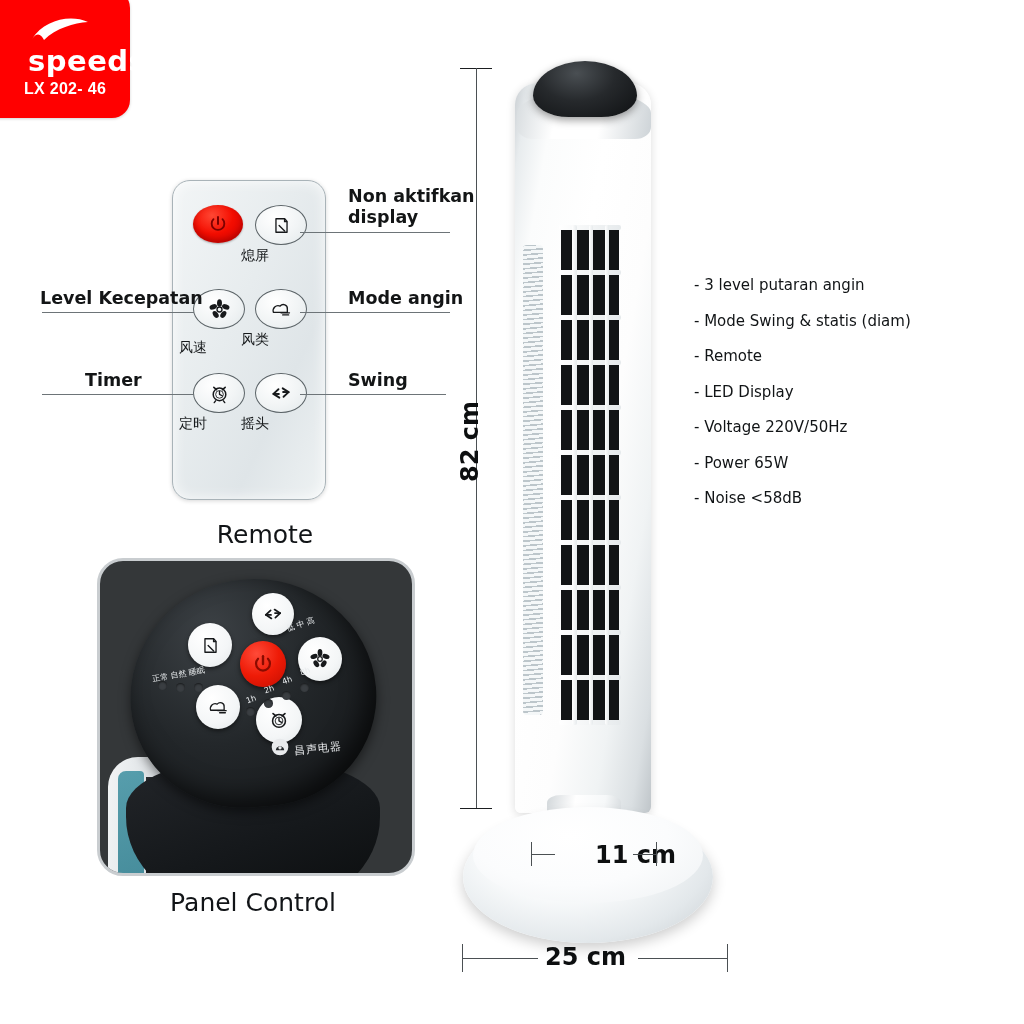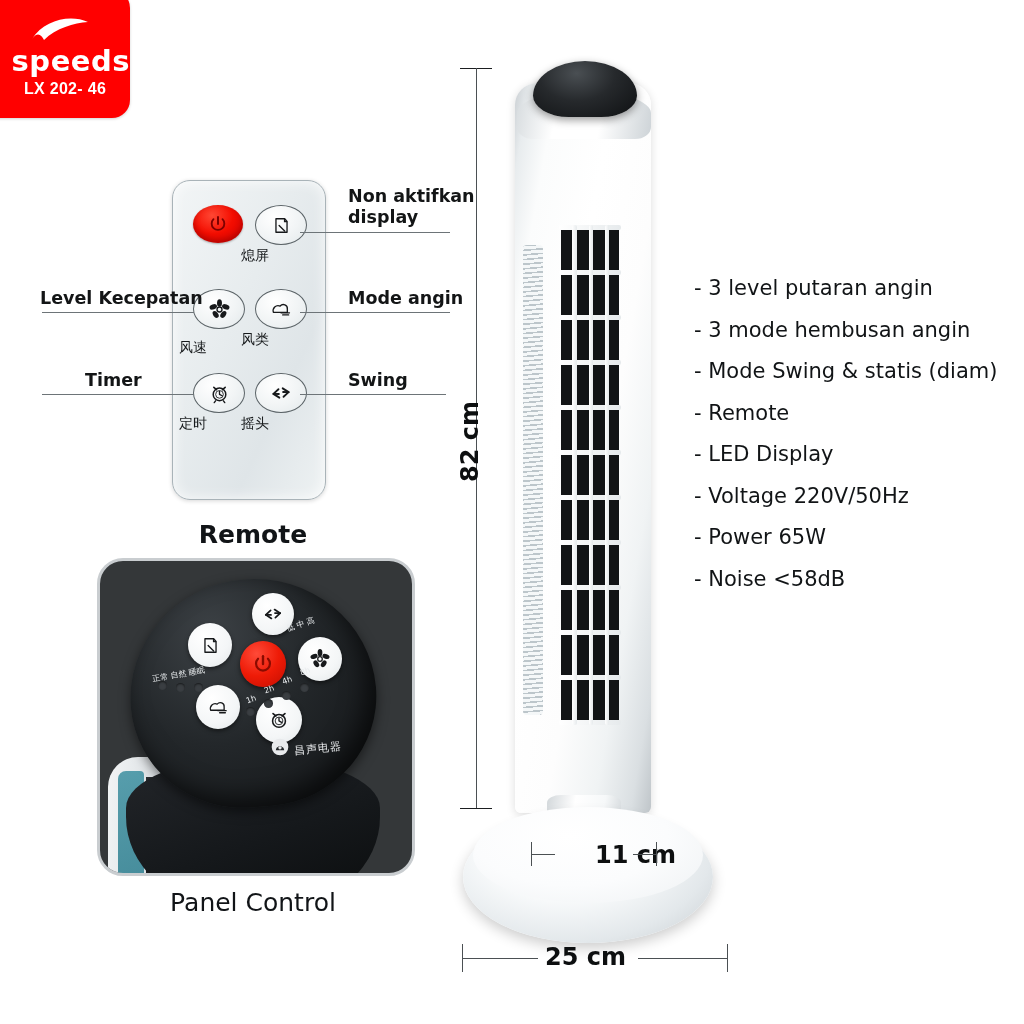--- a/index.html
+++ b/index.html
@@ -37,26 +37,27 @@
     left: 44px;
     top: 26px;
     width: 60px;
     height: 26px;
   }
   .brand-word {
     position: absolute;
     left: 14px;
     top: 54px;
     width: 130px;
-    text-align: right;
+    text-align: left;
     color: #fff;
     font-size: 29px;
     font-weight: bold;
     letter-spacing: .5px;
     font-family: "DejaVu Sans", sans-serif;
+    padding-left: 28px;
   }
   .brand-model {
     position: absolute;
     left: 14px;
     top: 90px;
     width: 130px;
     text-align: center;
     color: #fff;
     font-size: 16px;
     font-weight: bold;
@@ -310,21 +311,21 @@
     white-space: nowrap;
   }
   .dim-text.vertical {
     transform: rotate(-90deg);
     transform-origin: center center;
   }
 
   
   .features { position: absolute; left: 694px; top: 276px; width: 300px; }
   .feature-item {
-    font-size: 21px;
+    font-size: 15px;
     color: #111416;
     font-family: "DejaVu Sans", sans-serif;
     margin-bottom: 17.5px;
     white-space: nowrap;
   }
 </style>
 </head>
 <body>
 
 <div class="stage">
@@ -410,21 +411,21 @@
 
   <div class="callout" style="left:348px; top:370px;">Swing</div>
   <div class="leader" style="left:300px; top:394px; width:146px;"></div>
 
   <div class="callout" style="left:40px; top:288px;">Level Kecepatan</div>
   <div class="leader" style="left:42px; top:312px; width:152px;"></div>
 
   <div class="callout" style="left:85px; top:370px;">Timer</div>
   <div class="leader" style="left:42px; top:394px; width:152px;"></div>
 
-  <div class="caption" style="left:148px; top:520px; width:210px;font-weight:bold;">Remote</div>
+  <div class="caption" style="left:160px; top:520px; width:210px;">Remote</div>
 
   <div class="panel-photo">
     <div class="tower-edge"></div>
     <div class="tower-teal"></div>
     <div class="tower-dark"></div>
     <div class="panel-skirt"></div>
     <div class="panel-body"></div>
 
     <div class="pbtn" style="left:152px; top:32px; width:42px; height:42px;">
       <svg width="22" height="16" viewBox="0 0 26 20">
@@ -549,21 +550,20 @@
   <div class="dim-tick-v" style="left:656px; top:842px; height:24px;"></div>
 
   <div class="dim-tick-v" style="left:462px; top:944px; height:28px;"></div>
   <div class="dim-line-h" style="left:462px; top:958px; width:76px;"></div>
   <div class="dim-text" style="left:545px; top:943px;">25 cm</div>
   <div class="dim-line-h" style="left:638px; top:958px; width:90px;"></div>
   <div class="dim-tick-v" style="left:727px; top:944px; height:28px;"></div>
 
   <div class="features">
     <div class="feature-item">- 3 level putaran angin</div>
-    <div class="feature-item">- 3 mode hembusan angin</div>
     <div class="feature-item">- Mode Swing &amp; statis (diam)</div>
     <div class="feature-item">- Remote</div>
     <div class="feature-item">- LED Display</div>
     <div class="feature-item">- Voltage 220V/50Hz</div>
     <div class="feature-item">- Power 65W</div>
     <div class="feature-item">- Noise &lt;58dB</div>
   </div>
 
 </div>
 

